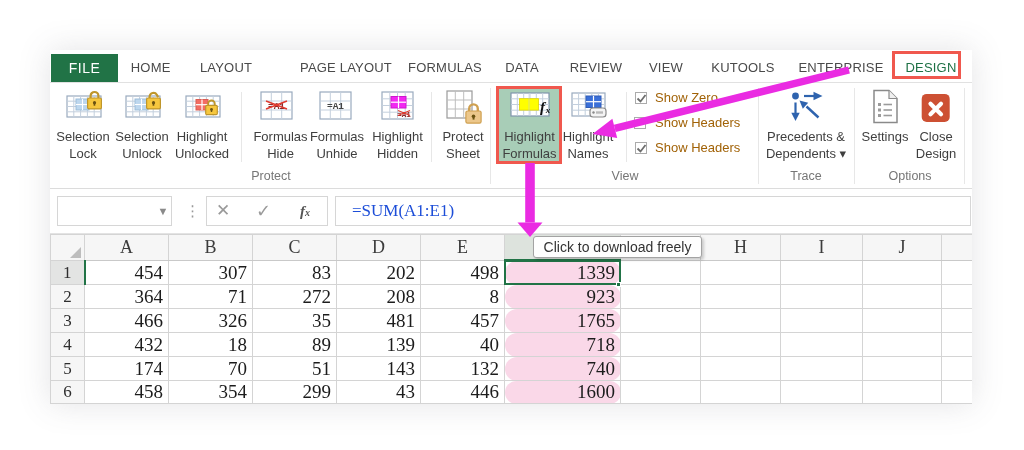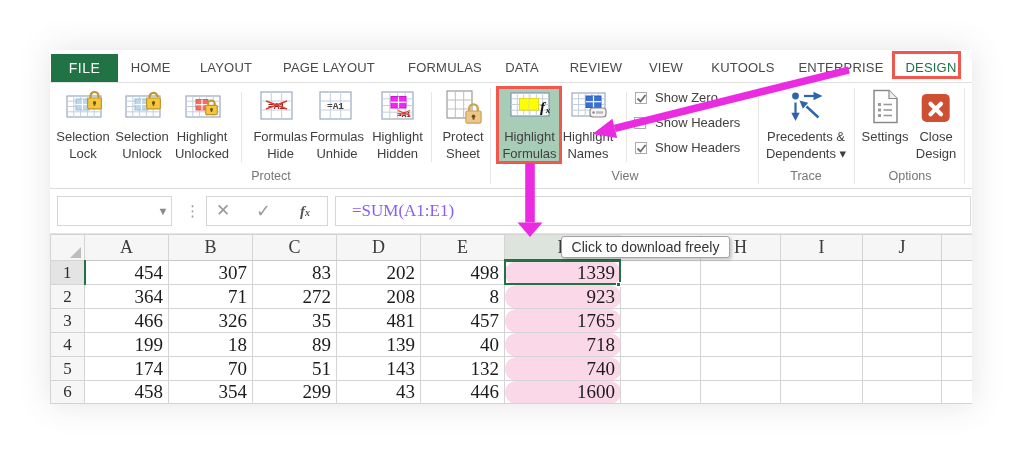--- a/index.html
+++ b/index.html
@@ -11,21 +11,21 @@
   color:#fff; font-size:14px; text-align:center; line-height:28px; letter-spacing:0.5px; }
 .tab { position:absolute; top:54px; height:28px; line-height:28px; transform:translateX(-50%);
   font-size:13px; color:#4a4a4a; letter-spacing:0.2px; white-space:nowrap; }
 
 .vdiv { position:absolute; width:1px; background:#e7e7e7; }
 .ribline { position:absolute; left:50px; top:188px; width:922px; height:1px; background:#dcdcdc; }
 .blab { position:absolute; top:128px; text-align:center; font-size:13px; line-height:17px;
   color:#3f3f3f; white-space:nowrap; }
 .glab { position:absolute; top:169px; width:120px; text-align:center; font-size:12.5px; color:#767676; }
 .cb { position:absolute; width:12px; height:12px; border:1px solid #ababab; background:#fff; }
-.cbl { position:absolute; font-size:13px; color:#404040; line-height:15px; white-space:nowrap; }
+.cbl { position:absolute; font-size:13px; color:#a16207; line-height:15px; white-space:nowrap; }
 .hfbtn { position:absolute; left:498px; top:89px; width:61px; height:72px; background:#a8cdb7; }
 .redbox { position:absolute; border:3px solid #f0584e; }
 
 .fbline { position:absolute; left:50px; top:233px; width:922px; height:1px; background:#e3e3e3; }
 .fbox { position:absolute; top:196px; height:30px; border:1px solid #d6d6d6; background:#fff; }
 .fx { position:absolute; top:196px; height:30px; line-height:30px; color:#9a9a9a; }
 
 .sheet { position:absolute; left:50px; top:234px; border-collapse:collapse; table-layout:fixed;
   font-family:"Liberation Serif", serif; }
 .sheet td { border:1px solid #d4d4d4; height:24px; padding:0; overflow:hidden; }
@@ -39,31 +39,31 @@
 .rhead { background:#f6f6f6; text-align:center; font-size:17px; color:#2e2e2e; }
 .r1 { border-right:2px solid #217346 !important; background:#e3e4e3; }
 .num { text-align:right; padding-right:5px !important; font-size:19px; color:#1c1c1c; }
 .pink { background:#fad8e8;border-radius:12px; }
 .sel { position:absolute; left:504px; top:259px; width:117px; height:26px;
   border:2px solid #217346; pointer-events:none; }
 .handle { position:absolute; left:616px; top:282px; width:5px; height:5px; background:#217346;
   border:1px solid #fff; }
 .tooltip { position:absolute; left:533px; top:236px; width:169px; height:22px; background:#fefefe;
   border:1px solid #a3a3a3; border-radius:3px; font-size:14px; color:#333; text-align:center;
-  line-height:20px; box-shadow:2px 2px 3px rgba(0,0,0,0.18);margin-left:28px; }
+  line-height:20px; box-shadow:2px 2px 3px rgba(0,0,0,0.18); }
 .cornertri { position:absolute; left:70px; top:247px; width:0; height:0;
   border-left:11px solid transparent; border-bottom:11px solid #bdbdbd; }
 svg.overlay { position:absolute; left:0; top:0; }
 </style></head>
 <body>
 <div class="win"></div>
 <div class="filetab">FILE</div>
 <div class="tab" style="left:150.7px">HOME</div>
 <div class="tab" style="left:226px">LAYOUT</div>
-<div class="tab" style="left:329px">PAGE LAYOUT</div>
+<div class="tab" style="left:346px">PAGE LAYOUT</div>
 <div class="tab" style="left:445px">FORMULAS</div>
 <div class="tab" style="left:522px">DATA</div>
 <div class="tab" style="left:596px">REVIEW</div>
 <div class="tab" style="left:666px">VIEW</div>
 <div class="tab" style="left:743px">KUTOOLS</div>
 <div class="tab" style="left:841px">ENTERPRISE</div>
 <div class="tab" style="left:931px;color:#1e7145">DESIGN</div>
 <div class="tabline"></div>
 <div class="ribline"></div>
 <div class="vdiv" style="left:241px;top:92px;height:70px"></div>
@@ -235,21 +235,21 @@
 <div class="redbox" style="left:495.5px;top:86px;width:66px;height:78px"></div>
 
 <div class="fbox" style="left:57px;width:115px"></div>
 <div style="position:absolute;left:154px;top:196px;width:18px;height:30px;line-height:30px;color:#8a8a8a;font-size:11px;text-align:center">▼</div>
 <div class="fx" style="left:185px;font-size:15px;color:#999">⋮</div>
 <div class="fbox" style="left:206px;width:122px"></div>
 <div class="fx" style="left:216px;font-size:17px;">✕</div>
 <div class="fx" style="left:256px;font-size:18px;">✓</div>
 <div class="fx" style="left:300px;font-family:'Liberation Serif',serif;font-style:italic;font-weight:bold;font-size:15px;color:#555">f<span style="font-size:10px">x</span></div>
 <div class="fbox" style="left:335px;width:636px"></div>
-<div style="position:absolute;left:352px;top:196px;height:30px;line-height:30px;font-family:'Liberation Serif',serif;font-size:17px;color:#8b5cf6">=SUM(A1:E1)</div>
+<div style="position:absolute;left:352px;top:196px;height:30px;line-height:30px;font-family:'Liberation Serif',serif;font-size:17px;color:#1d4ed8">=SUM(A1:E1)</div>
 <div class="fbline"></div>
 
 <table class="sheet">
     <colgroup>
       <col style="width:34px">
       <col style="width:84px">
       <col style="width:84px">
       <col style="width:84px">
       <col style="width:84px">
       <col style="width:84px">
@@ -312,21 +312,21 @@
         <td class="num">457</td>
         <td class="num pink">1765</td>
         <td></td>
         <td></td>
         <td></td>
         <td></td>
         <td></td>
       </tr>
       <tr>
         <td class="rhead">4</td>
-        <td class="num">199</td>
+        <td class="num">432</td>
         <td class="num">18</td>
         <td class="num">89</td>
         <td class="num">139</td>
         <td class="num">40</td>
         <td class="num pink">718</td>
         <td></td>
         <td></td>
         <td></td>
         <td></td>
         <td></td>

